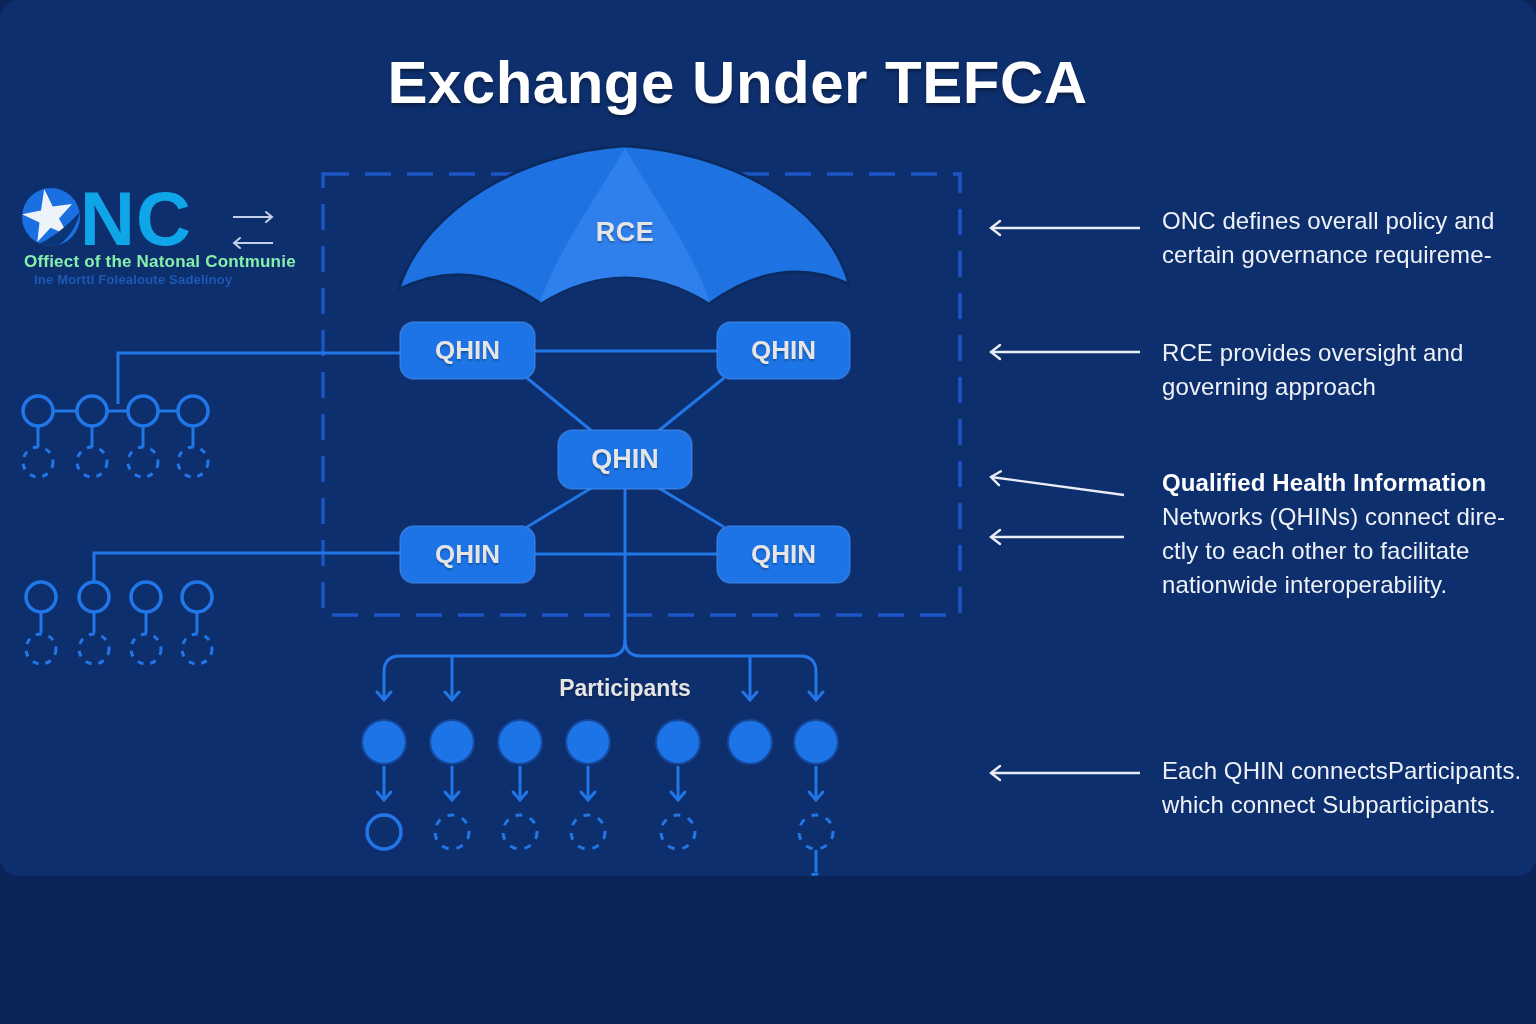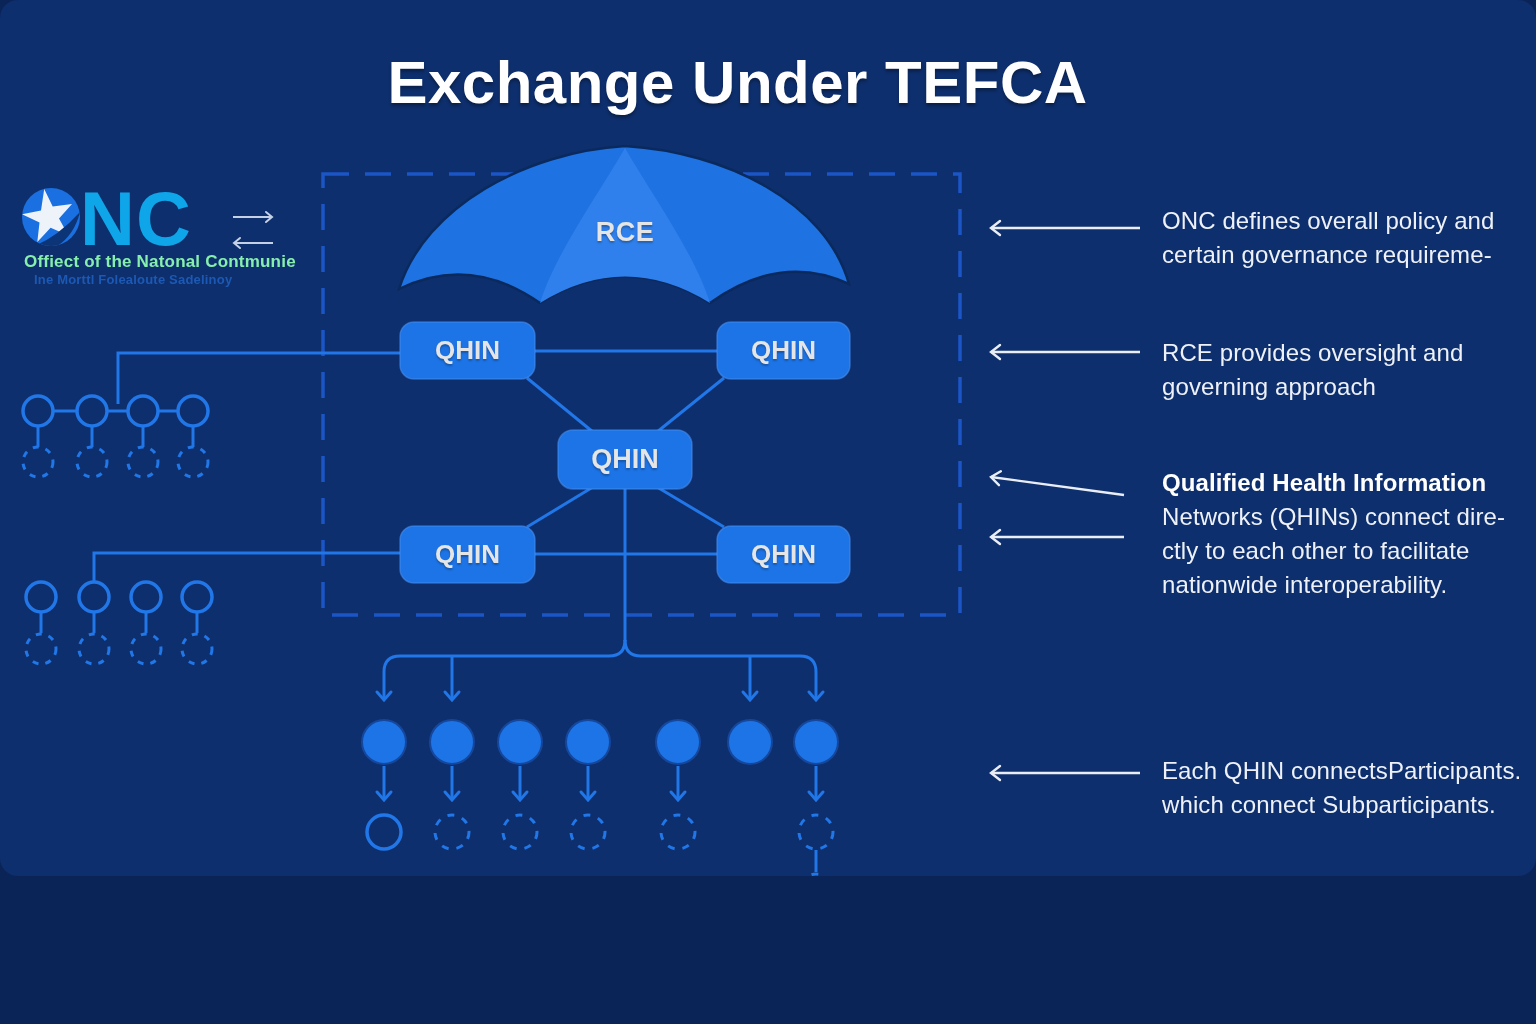--- a/index.html
+++ b/index.html
@@ -183,20 +183,21 @@
   <div class="onc-letters">NC</div>
   <div class="onc-sub1">Offiect of the Natonal Contmunie</div>
   <div class="onc-sub2">Ine Morttl Folealoute Sadelinoy</div>
 
   <div class="node-label rce-label">RCE</div>
   <div class="node-label q1">QHIN</div>
   <div class="node-label q2">QHIN</div>
   <div class="node-label q3">QHIN</div>
   <div class="node-label q4">QHIN</div>
   <div class="node-label q5">QHIN</div>
+  <div class="node-label participants-label">Participants</div>
 
   <div class="annotation a1">
     <div>ONC defines overall policy and</div>
     <div>certain governance requireme-</div>
   </div>
   <div class="annotation a2">
     <div>RCE provides oversight and</div>
     <div>governing approach</div>
   </div>
   <div class="annotation a3">

